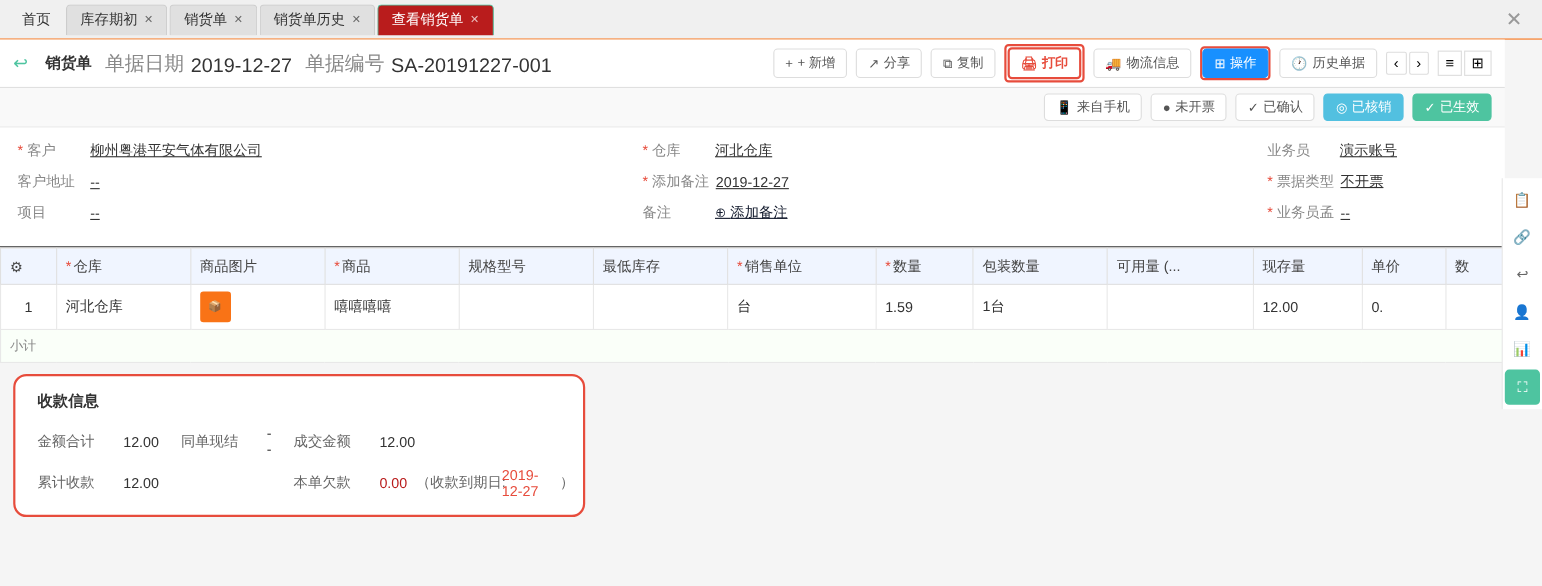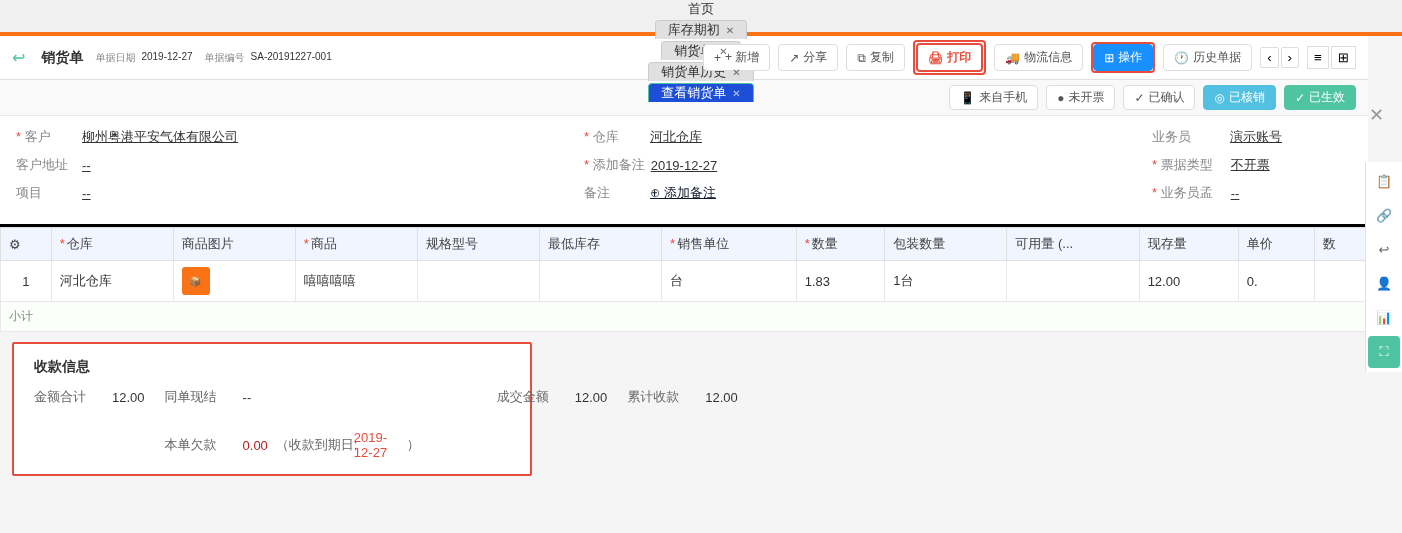--- a/index.html
+++ b/index.html
@@ -1,42 +1,42 @@
 <!DOCTYPE html>
 <html><head>
   <meta charset="utf-8">
   <style>
     * { box-sizing: border-box; margin: 0; padding: 0; }
     body { font-family: "Microsoft YaHei", "PingFang SC", sans-serif; font-size: 13px; background: #f5f5f5; color: #333; }
 
     
     .tab-bar {
-      display: flex; align-items: center; background: #f0f0f0; border-bottom: 4px solid #f97316;
-      padding: 0 8px; height: 36px; gap: 2px; flex-direction: column;
+      display: flex; align-items: center; background: #f0f0f0; border-bottom: 1px solid #f97316;
+      padding: 0 8px; height: 36px; gap: 2px;
     }
     .tab-item {
       display: flex; align-items: center; padding: 0 12px; height: 28px;
       border-radius: 4px 4px 0 0; cursor: pointer; font-size: 13px;
       background: #e0e0e0; border: 1px solid #ccc; border-bottom: none; gap: 6px;
     }
     .tab-item.active {
-      background: #1d4ed8; color: white; border-color: #4ec4a0;
+      background: #b91c1c; color: white; border-color: #4ec4a0;
     }
     .tab-item .close-icon { font-size: 10px; cursor: pointer; opacity: 0.7; }
     .tab-item.home { background: #f0f0f0; border: none; }
     .tab-close-btn { margin-left: auto; cursor: pointer; font-size: 18px; color: #999; padding: 0 10px; }
 
     
     .toolbar {
       display: flex; align-items: center; background: white; border-bottom: 1px solid #e0e0e0;
       padding: 6px 12px; gap: 12px; height: 44px;
     }
     .doc-icon { color: #4ec4a0; font-size: 16px; margin-right: 4px; }
     .doc-title { font-weight: bold; font-size: 14px; color: #333; }
-    .meta-field { display: flex; align-items: flex-start; gap: 6px; font-size: 10px; color: #555; }
+    .meta-field { display: flex; align-items: flex-end; gap: 6px; font-size: 18px; color: #555; }
     .meta-label { color: #888; }
     .meta-value { color: #333; }
     .toolbar-spacer { flex: 1; }
     .toolbar-actions { display: flex; align-items: center; gap: 8px; }
     .action-btn {
       display: flex; align-items: center; gap: 4px; padding: 4px 10px;
       border: 1px solid #ddd; border-radius: 4px; background: white;
       cursor: pointer; font-size: 12px; color: #555; white-space: nowrap;
     }
     .action-btn.print-btn { border: 2px solid #e74c3c; color: #e74c3c; font-weight: bold; }
@@ -53,48 +53,48 @@
     }
     .sub-btn {
       display: flex; align-items: center; gap: 4px; padding: 3px 10px;
       border: 1px solid #ddd; border-radius: 4px; background: white;
       cursor: pointer; font-size: 12px; color: #555;
     }
     .sub-btn.green { background: #4ec4a0; color: white; border-color: #4ec4a0; }
     .sub-btn.blue { background: #52c0e0; color: white; border-color: #52c0e0; }
 
     
-    .form-area { background: white; padding: 12px 16px; border-bottom: 3px solid #000000; }
+    .form-area { background: white; padding: 12px 16px; border-bottom: 1px solid #000000; }
     .form-row { display: flex; align-items: center; margin-bottom: 10px; gap: 0; flex-wrap: wrap; }
     .form-field { display: flex; align-items: center; gap: 6px; flex: 1; min-width: 220px; }
     .form-label { color: #888; font-size: 13px; white-space: nowrap; min-width: 60px; }
     .form-label.required::before { content: "* "; color: #e74c3c; }
     .form-value { color: #333; font-size: 13px; text-decoration: underline; }
-    .operator-field { display: flex; align-items: center; gap: 18px; min-width: 200px; }
+    .operator-field { display: flex; align-items: center; gap: 6px; min-width: 200px; }
 
     
     .table-area { background: white; overflow-x: auto; }
     .data-table { width: 100%; border-collapse: collapse; font-size: 13px; }
     .data-table th {
       background: #f0f5ff; border: 1px solid #e0e0e0; padding: 7px 8px;
       text-align: left; white-space: nowrap; color: #444; font-weight: normal;
     }
     .data-table th .required { color: #e74c3c; margin-right: 2px; }
     .data-table td { border: 1px solid #e8e8e8; padding: 6px 8px; white-space: nowrap; }
     .data-table tr:nth-child(even) { background: #fafafa; }
     .subtotal-row td { background: #fafff9; color: #888; font-size: 12px; }
     .product-img { width: 28px; height: 28px; background: #f97316; border-radius: 3px; display: flex; align-items: center; justify-content: center; color: white; font-size: 10px; }
 
     
     .payment-section {
-      background: white; border: 2px solid #e74c3c; border-radius: 2px;
+      background: white; border: 2px solid #e74c3c; border-radius: 12px;
       margin: 10px 12px; padding: 14px 20px; max-width: 520px;
     }
     .payment-title { font-weight: bold; font-size: 14px; margin-bottom: 12px; }
-    .payment-grid { display: grid; grid-template-columns: 1fr 1fr 1fr 1fr; gap: 24px 20px; }
+    .payment-grid { display: grid; grid-template-columns: 1fr 1fr 1fr; gap: 8px 20px; }
     .payment-row { display: flex; align-items: center; gap: 8px; }
     .payment-label { color: #666; white-space: nowrap; min-width: 70px; }
     .payment-value { color: #333; }
     .payment-value.red { color: #b91c1c; }
     .payment-date { color: #e74c3c; }
 
     
     .dropdown-menu {
       position: absolute; top: 95px; right: 200px; background: white;
       border: 1px solid #e0e0e0; border-radius: 4px; box-shadow: 0 2px 8px rgba(0,0,0,0.15);
@@ -303,21 +303,21 @@
           <tr>
             <td style="text-align:center;">1</td>
             <td>河北仓库</td>
             <td>
               <div class="product-img">📦</div>
             </td>
             <td>嘻嘻嘻嘻</td>
             <td></td>
             <td></td>
             <td>台</td>
-            <td>1.83</td>
+            <td>1.59</td>
             <td>1台</td>
             <td></td>
             <td>12.00</td>
             <td>0.</td>
             <td></td>
           </tr>
           <tr class="subtotal-row">
             <td colspan="13">小计</td>
           </tr>
         </tbody>

